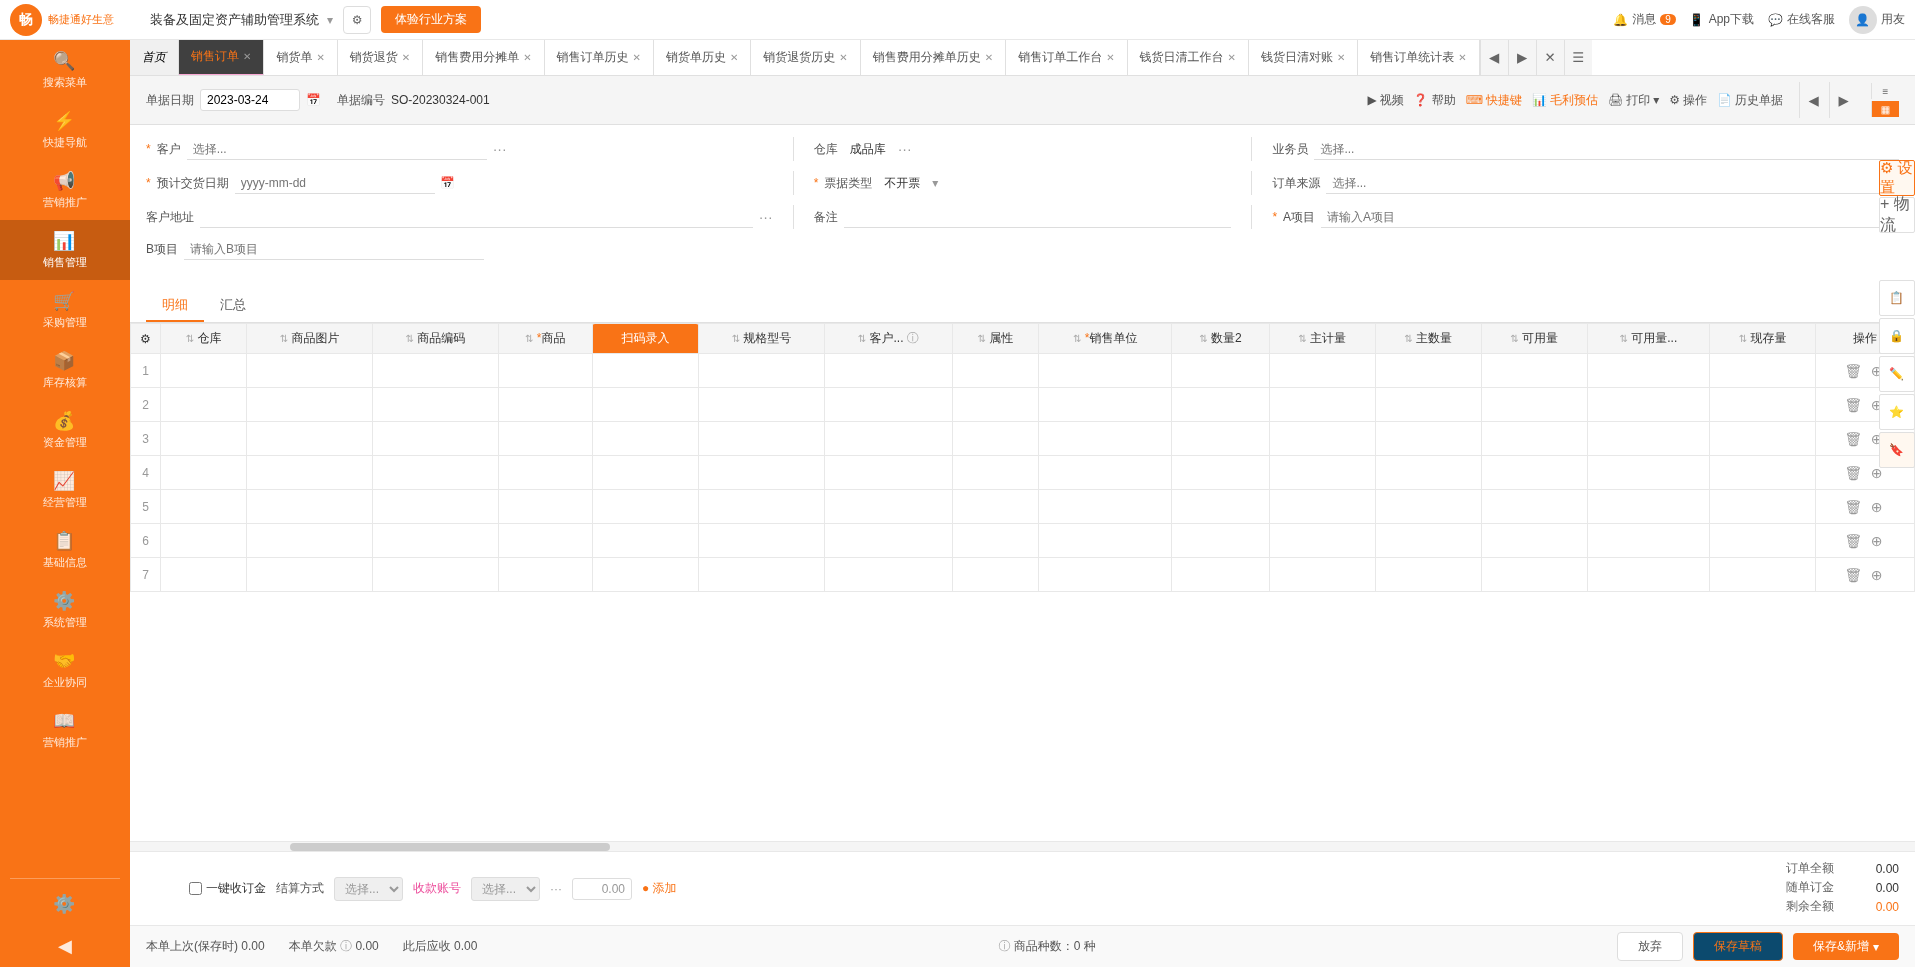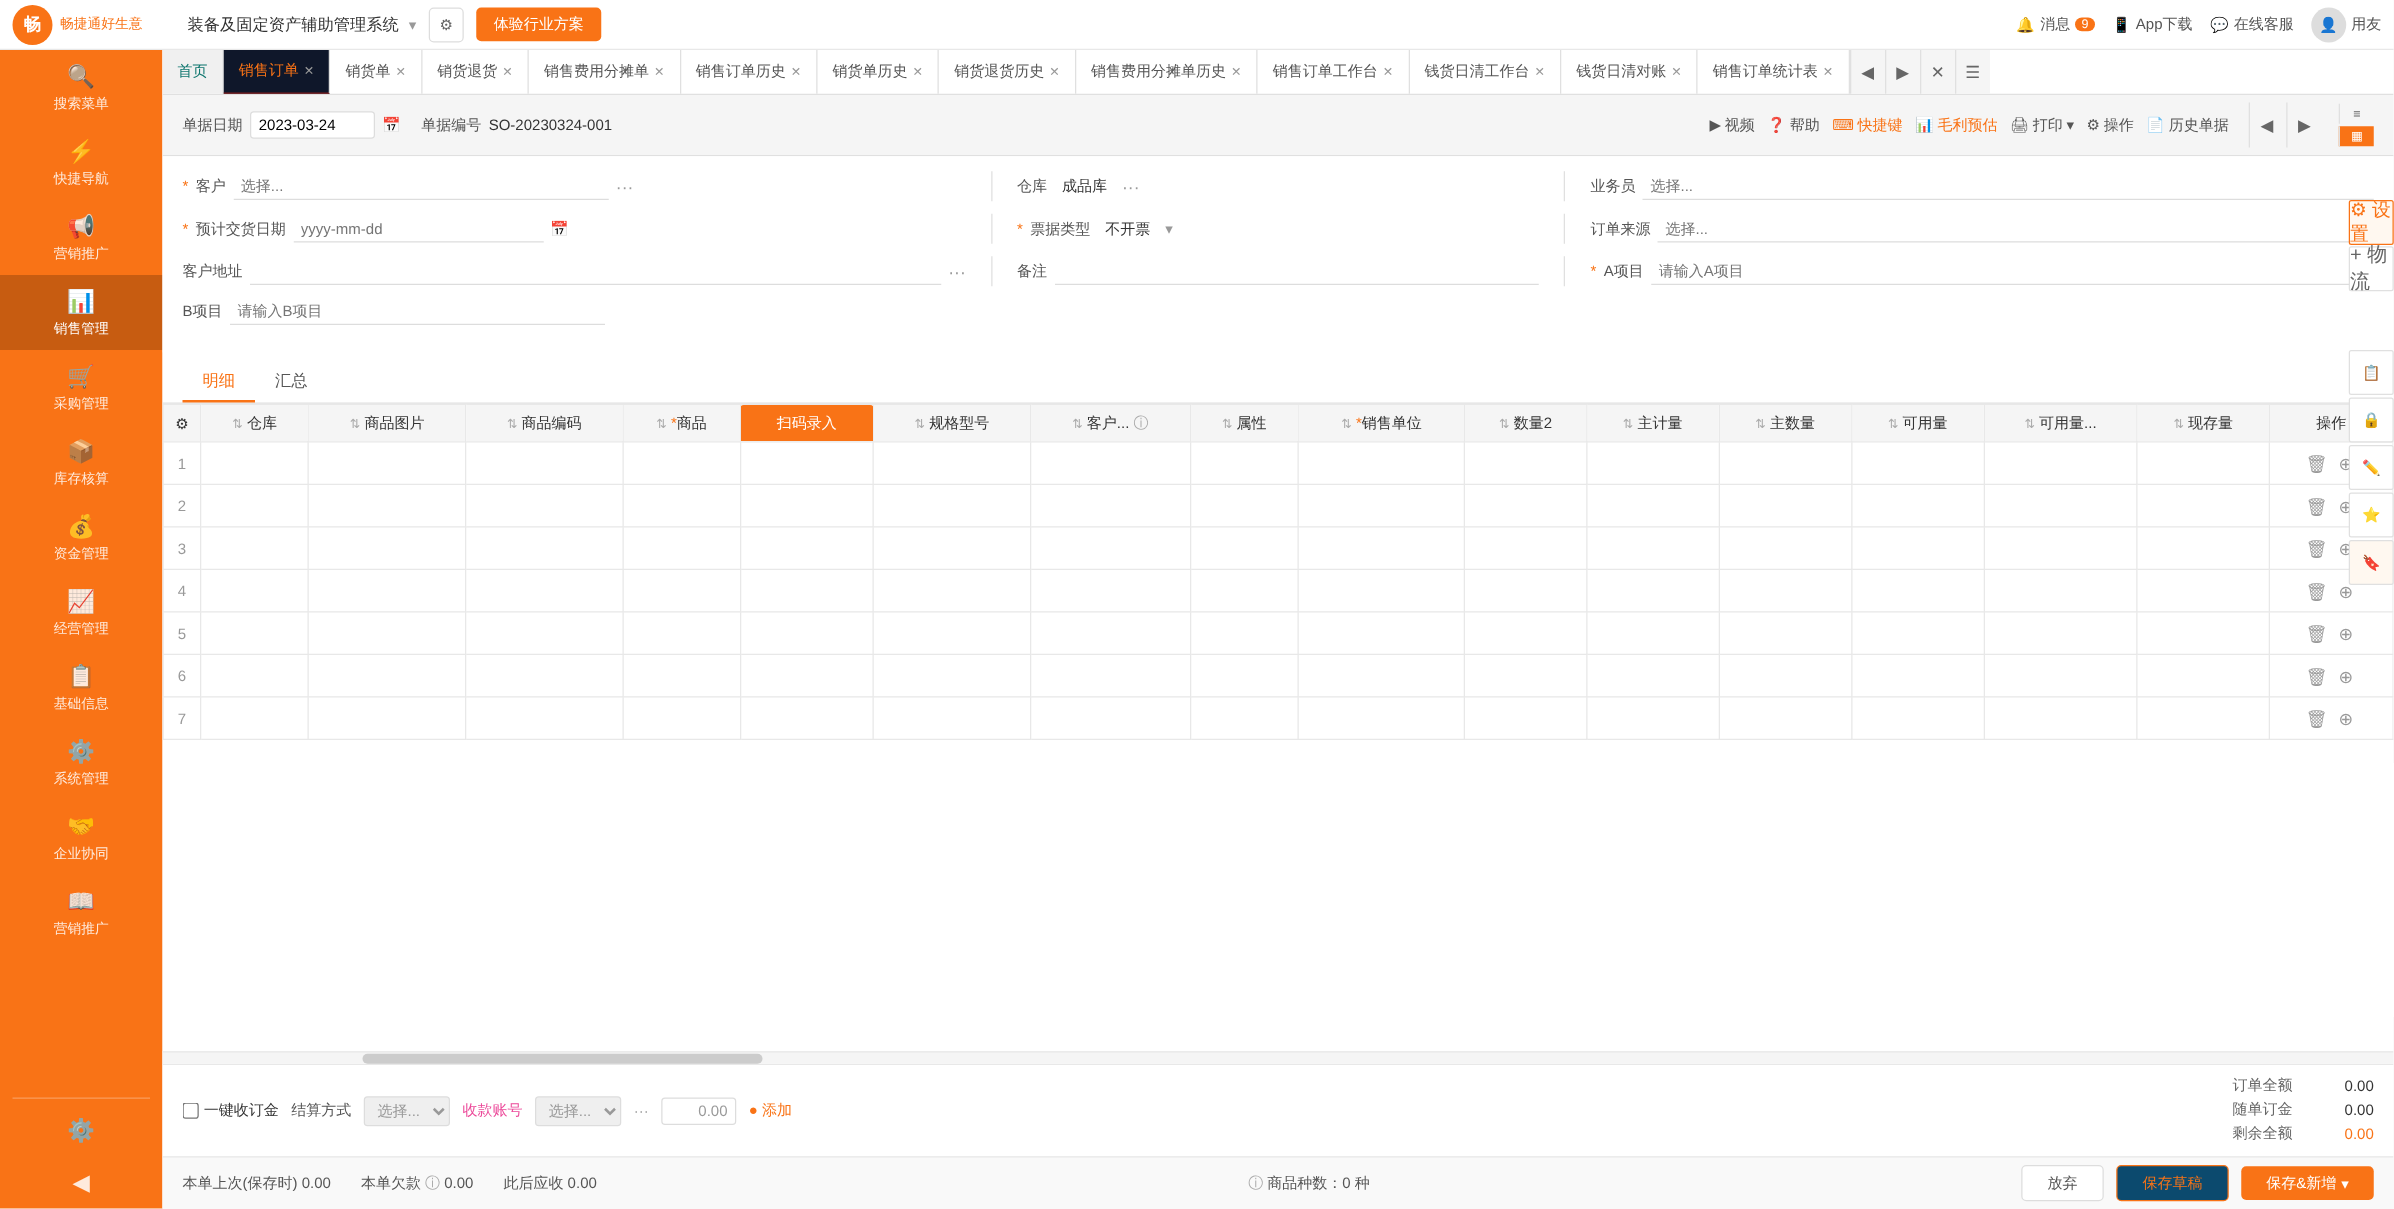--- a/index.html
+++ b/index.html
@@ -29,22 +29,22 @@
 
     
     .sidebar-item { display: flex; flex-direction: column; align-items: center; padding: 10px 5px; cursor: pointer; color: rgba(255,255,255,0.85); font-size: 11px; gap: 3px; }
     .sidebar-item.active { background: rgba(0,0,0,0.2); color: white; }
     .sidebar-icon { font-size: 18px; }
     .sidebar-bottom { margin-top: auto; }
     .sidebar-divider { border: none; border-top: 1px solid rgba(255,255,255,0.3); margin: 4px 10px; }
 
     
     .tab { height: 36px; padding: 0 12px; display: flex; align-items: center; gap: 4px; cursor: pointer; color: #555; white-space: nowrap; border-right: 1px solid #e0e0e0; font-size: 12px; flex-shrink: 0; }
-    .tab.active { background: #0f172a; color: #f97316; border-bottom: 2px solid #7f1d1d; }
-    .tab.home { background: #f0f0f0; color: #0f766e; }
+    .tab.active { background: #404040; color: #f97316; border-bottom: 2px solid #f9a8d4; }
+    .tab.home { background: #f0f0f0; color: #000000; font-style: italic; }
     .tab-close { color: #999; font-size: 10px; cursor: pointer; }
     .tab-nav-btn { width: 28px; height: 36px; display: flex; align-items: center; justify-content: center; border: none; background: #f5f5f5; cursor: pointer; color: #666; border-left: 1px solid #e0e0e0; }
 
     
     .form-header { background: #f5f5f5; border-bottom: 1px solid #e0e0e0; padding: 6px 16px; display: flex; align-items: center; justify-content: space-between; }
     .form-header-left { display: flex; align-items: center; gap: 16px; }
     .form-field-inline { display: flex; align-items: center; gap: 6px; font-size: 12px; }
     .form-field-inline label { color: #555; }
     .form-field-inline input { border: 1px solid #ddd; border-radius: 3px; padding: 3px 6px; font-size: 12px; background: #fff; }
     .form-header-right { display: flex; align-items: center; gap: 10px; font-size: 12px; color: #555; }
@@ -74,21 +74,21 @@
     .data-table td { border: 1px solid #e8e8e8; padding: 4px 8px; text-align: center; height: 34px; }
     .row-num { color: #999; width: 30px; }
     .col-sort { color: #aaa; cursor: pointer; font-size: 10px; }
     .th-required { color: #f97316; }
     .table-action-btn { width: 20px; height: 20px; background: none; border: none; cursor: pointer; color: #999; font-size: 14px; }
     .subtotal-row td { background: #fdf5e8; font-weight: 500; color: #f97316; }
     .subtotal-label { color: #f97316; font-weight: 500; }
 
     
     .form-footer { padding: 8px 16px; background: #fff; border-top: 1px solid #e8e8e8; display: flex; align-items: center; gap: 10px; }
-    .checkbox-field { display: flex; align-items: center; gap: 4px; }
+    .checkbox-field { display: flex; align-items: center; gap: 4px; margin-left: 43px; }
     .select-inline { border: 1px solid #ddd; border-radius: 3px; padding: 3px 6px; font-size: 12px; color: #999; }
     .amount-input { border: 1px solid #ddd; border-radius: 3px; padding: 3px 6px; font-size: 12px; width: 60px; text-align: right; color: #999; }
     .add-btn { color: #f97316; cursor: pointer; }
     .summary-area { margin-left: auto; text-align: right; font-size: 12px; }
     .summary-row { display: flex; justify-content: space-between; align-items: center; gap: 5px; margin-bottom: 2px; }
     .summary-label { color: #666; }
     .summary-value { color: #333; min-width: 60px; text-align: right; }
 
     
     .bottom-bar { padding: 6px 16px; background: #f9f9f9; border-top: 1px solid #e8e8e8; display: flex; align-items: center; justify-content: space-between; }

